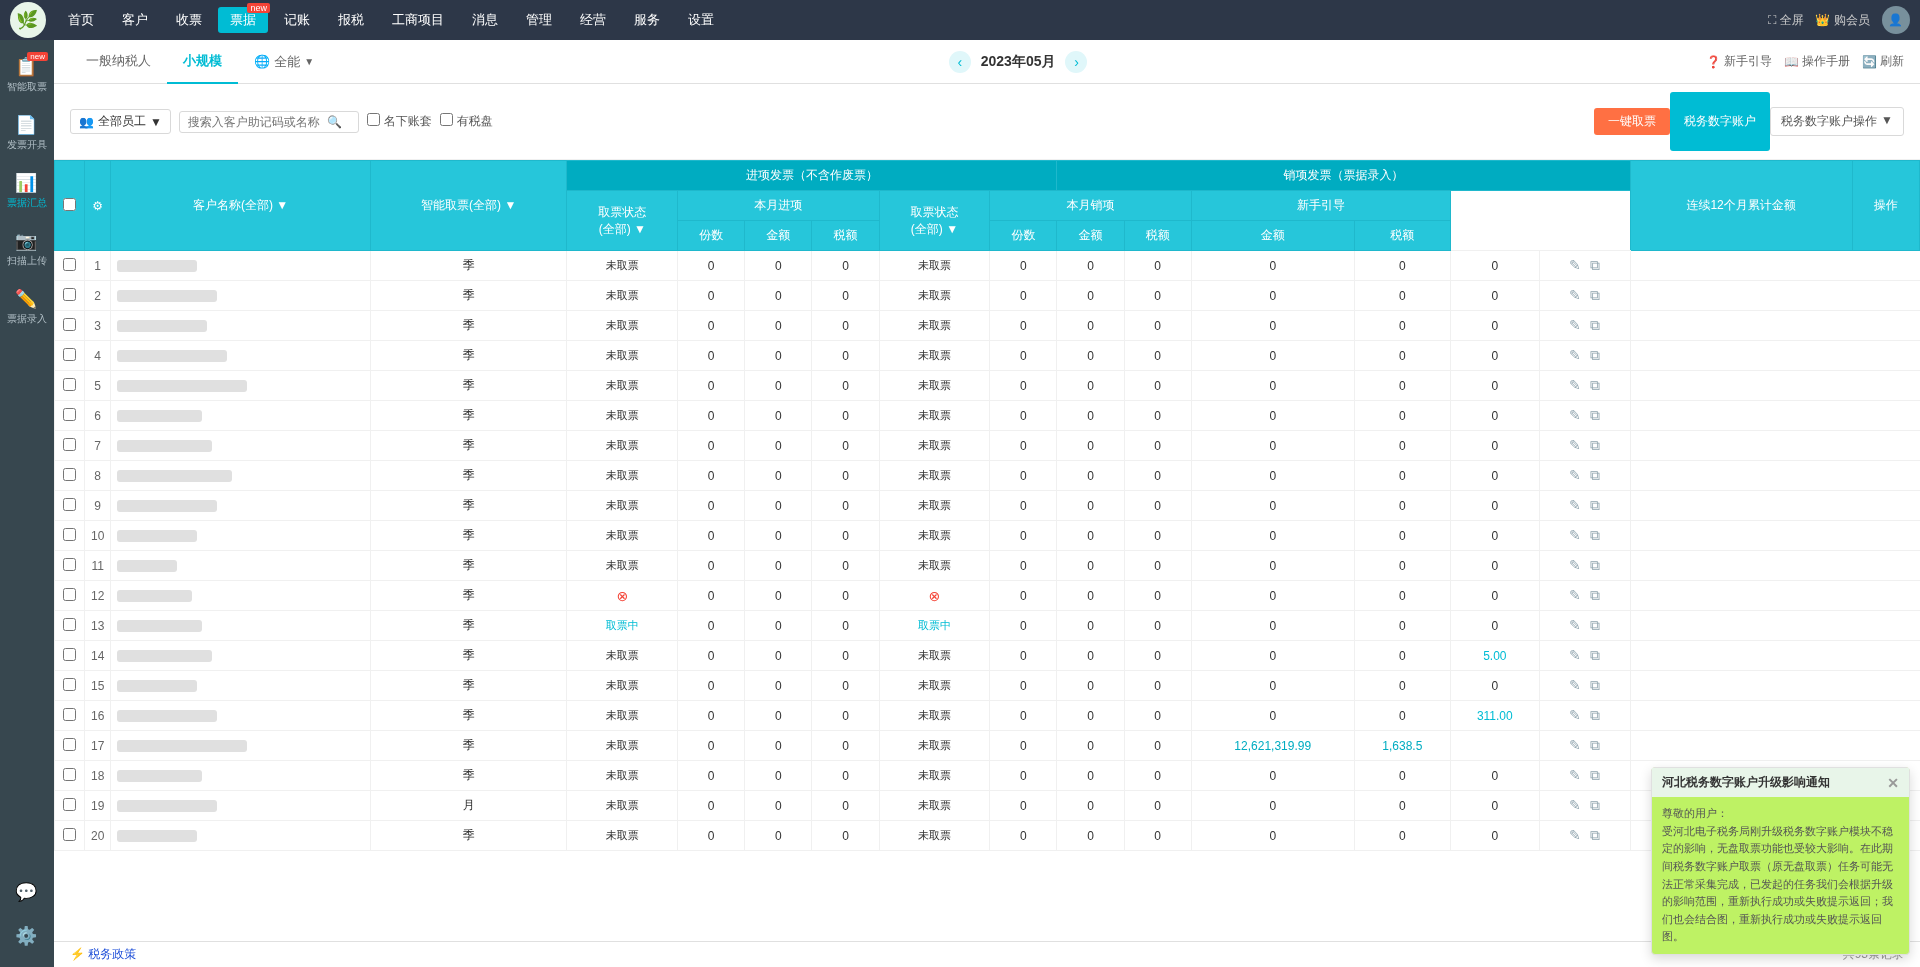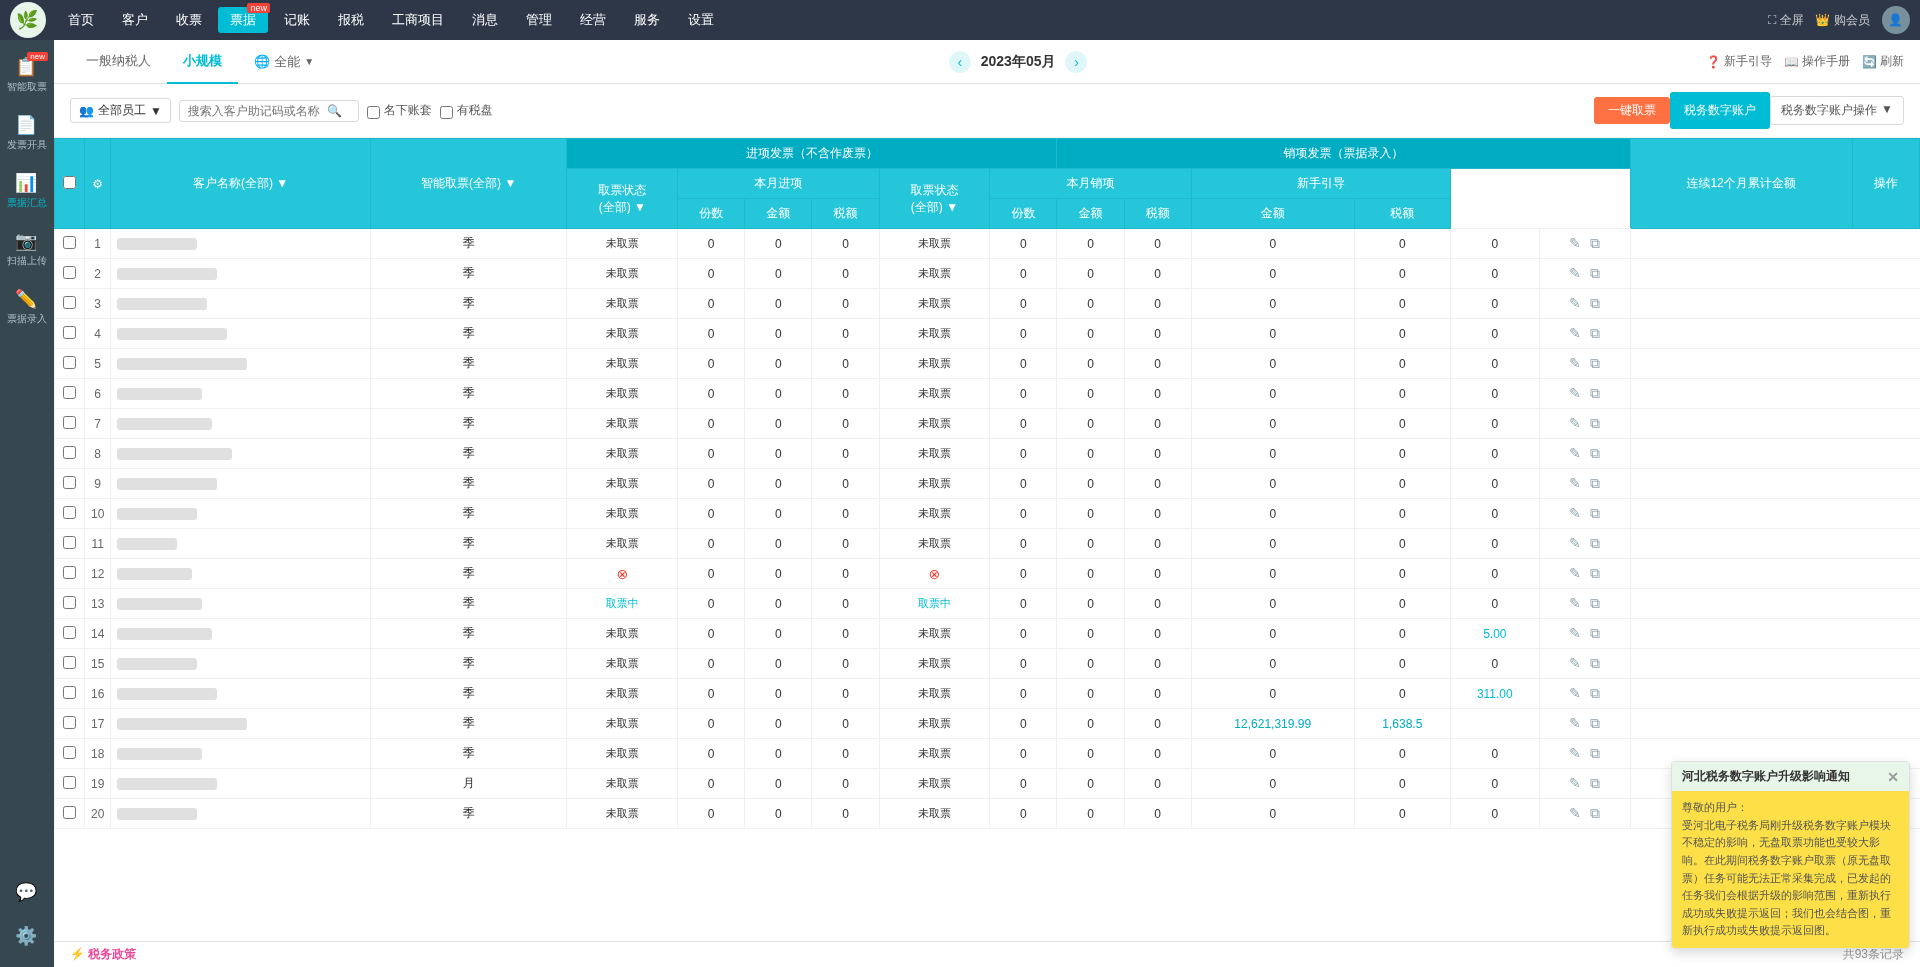--- a/index.html
+++ b/index.html
@@ -211,40 +211,40 @@
     }
     .search-input-wrap input {
       border: none;
       outline: none;
       font-size: 12px;
       width: 140px;
       color: #999;
     }
     .checkbox-label {
       display: flex;
-      align-items: flex-end;
+      align-items: flex-start;
       gap: 4px;
       font-size: 12px;
       color: #555;
       cursor: pointer;
     }
     .btn-orange {
       background: #ff7043;
       color: #fff;
       border: none;
       padding: 5px 14px;
       border-radius: 3px;
       cursor: pointer;
       font-size: 12px;
     }
     .btn-teal {
       background: #00bcd4;
       color: #fff;
       border: none;
-      padding: 10px 14px;
+      padding: 21px 14px;
       border-radius: 3px;
       cursor: pointer;
       font-size: 12px;
     }
     .btn-outline {
       background: #fff;
       color: #555;
       border: 1px solid #d9d9d9;
       padding: 5px 10px;
       border-radius: 3px;
@@ -311,29 +311,29 @@
     
     .status-bar {
       background: #fff;
       border-top: 1px solid #e0e0e0;
       padding: 4px 16px;
       display: flex;
       align-items: center;
       gap: 8px;
       font-size: 12px;
     }
-    .status-bar .tax-policy { color: #ec4899; cursor: pointer; font-weight: bold; }
+    .status-bar .tax-policy { color: #1d4ed8; cursor: pointer; }
 
     
     .notification-popup {
       position: fixed;
-      bottom: 18px;
+      bottom: 12px;
       right: 10px;
-      width: 239px;
-      background: #fde047;
+      width: 259px;
+      background: #bef264;
       border: 1px solid #e0e0e0;
       border-radius: 4px;
       box-shadow: 0 4px 12px rgba(0,0,0,0.15);
       z-index: 100;
       font-size: 11px;
     }
     .notification-popup .popup-header {
       background: #e8f5e9;
       padding: 6px 10px;
       font-weight: bold;

